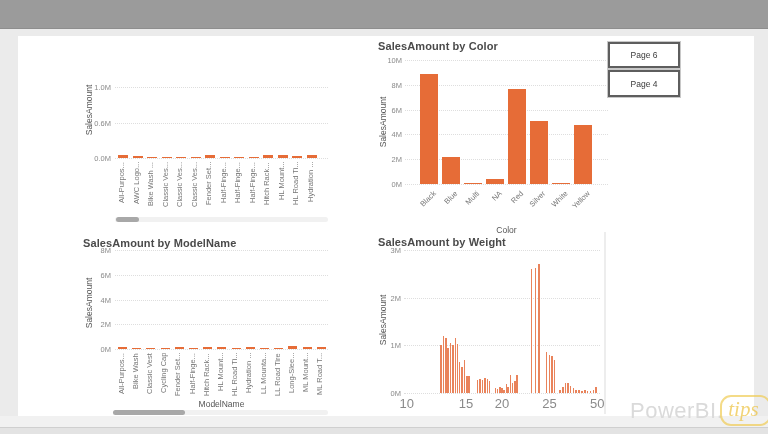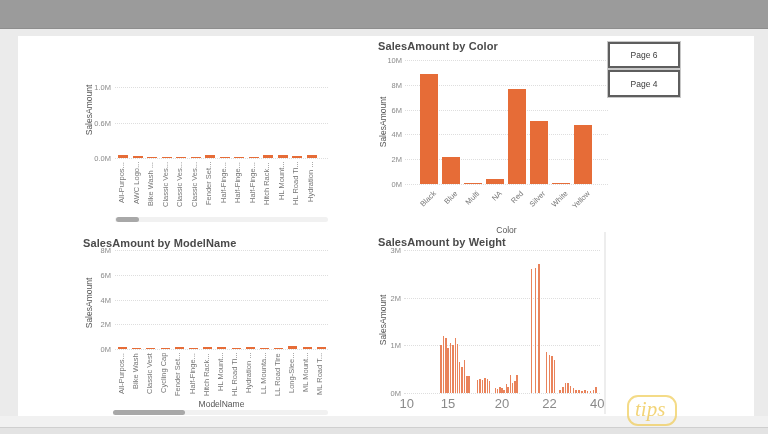--- a/index.html
+++ b/index.html
@@ -252,25 +252,26 @@
       <div class="thinbar" style="left: 174.318px; height: 2.86px; background: rgb(233, 131, 91);"></div>
       <div class="thinbar" style="left: 177.172px; height: 2.38333px; background: rgb(233, 131, 91);"></div>
       <div class="thinbar" style="left: 180.027px; height: 2.86px; background: rgb(233, 131, 91);"></div>
       <div class="thinbar" style="left: 182.881px; height: 1.90667px; background: rgb(233, 131, 91);"></div>
       <div class="thinbar" style="left: 185.735px; height: 2.38333px; background: rgb(233, 131, 91);"></div>
       <div class="thinbar" style="left: 188.59px; height: 2.86px; background: rgb(233, 131, 91);"></div>
       <div class="thinbar" style="left: 191.444px; height: 5.72px; background: rgb(233, 131, 91);"></div>
     </div>
   <div class="xaxis" style="left:39px;top:164px;width:196px;height:10px;">
       <div class="ntick" style="left: 2.85437px;">10</div>
-      <div class="ntick" style="left: 44px;">15</div>
+      <div class="ntick" style="left: 62px;">15</div>
       <div class="ntick" style="left: 98px;">20</div>
-      <div class="ntick" style="left: 145.573px;">22</div>
-      <div class="ntick" style="left: 193.146px;">40</div>
+      <div class="ntick" style="left: 145.573px;">25</div>
+      <div class="ntick" style="left: 193.146px;">50</div>
     </div>
 </div>
 
 <div class="page-btn" style="left:608px;top:42px;width:68px;height:22px;">Page 6</div>
 <div class="page-btn" style="left:608px;top:70px;width:68px;height:23px;">Page 4</div>
 
 <div class="watermark">
+  <span class="wm-brand">PowerBI.</span>
   <span class="wm-tips">tips</span>
 </div>
 
 </body></html>

